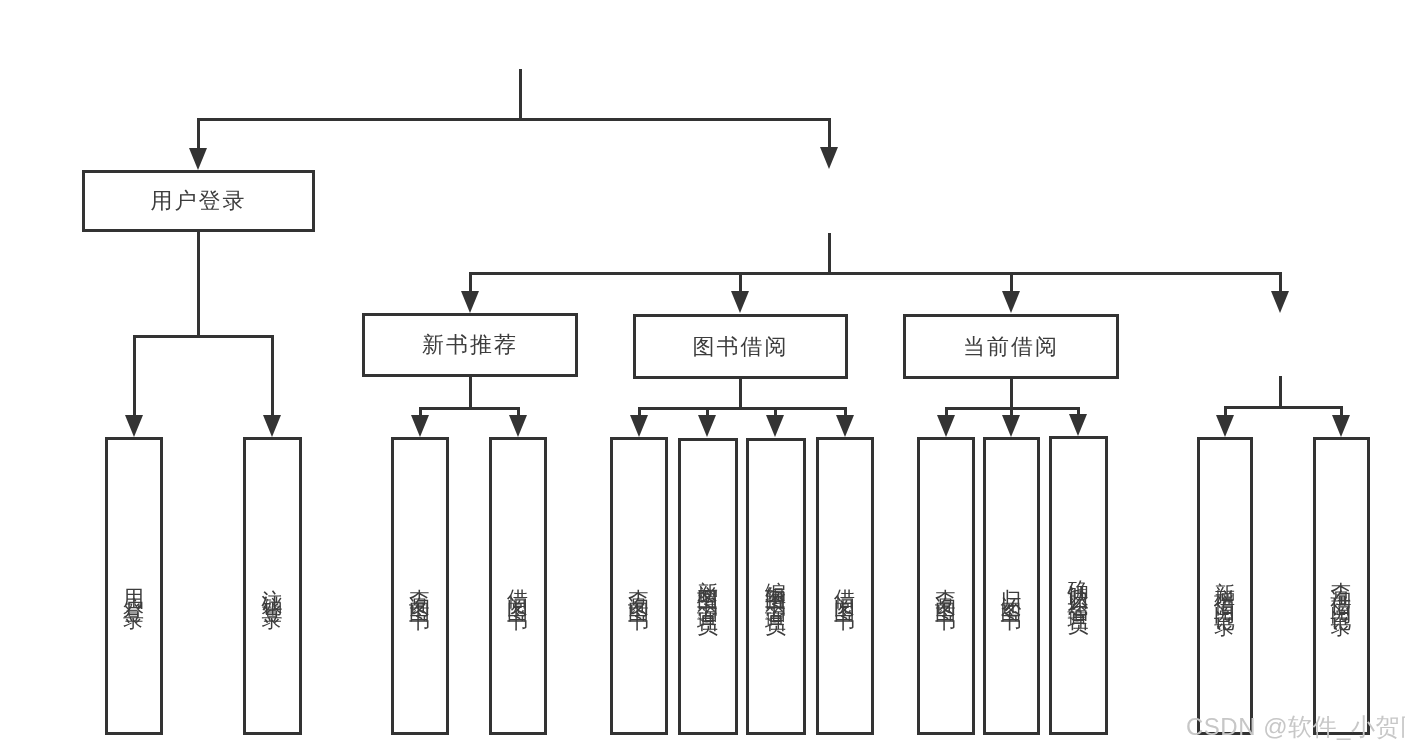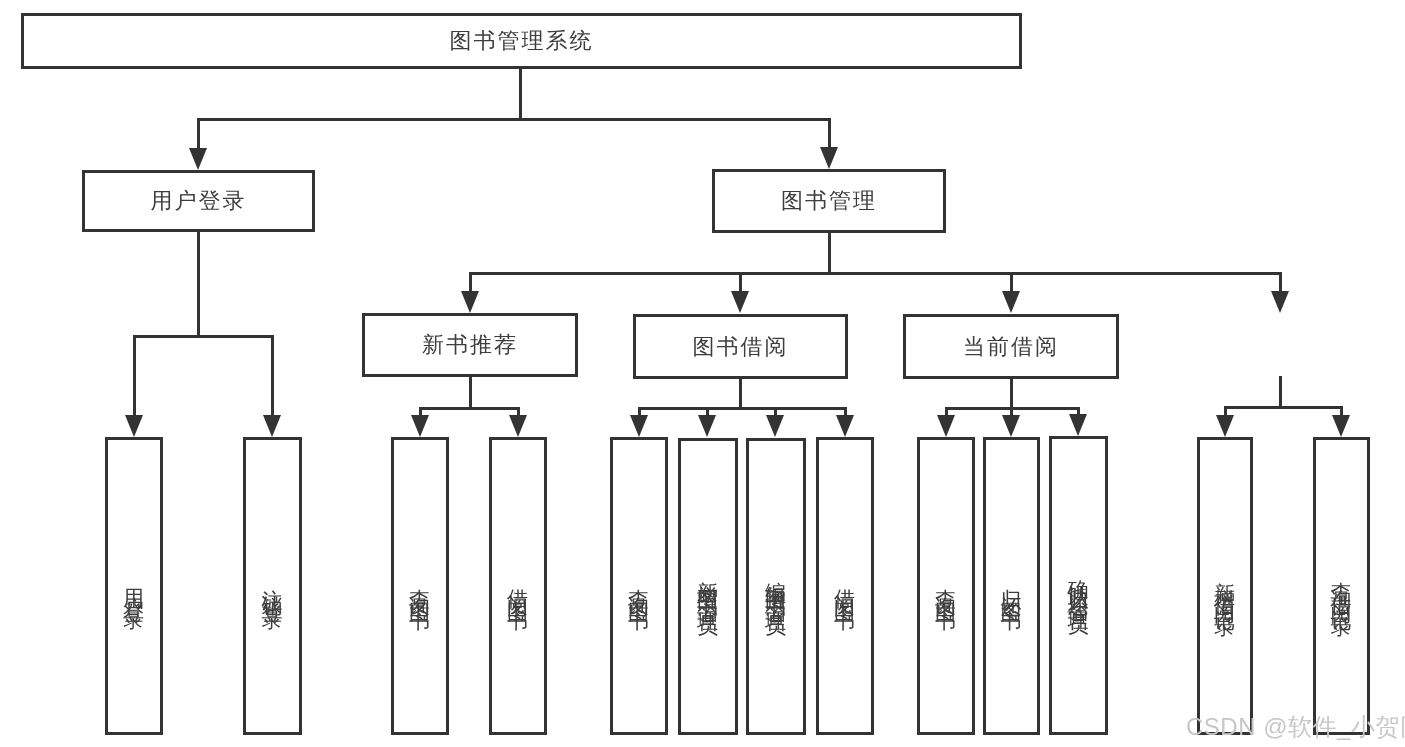--- a/index.html
+++ b/index.html
@@ -30,31 +30,25 @@
   .watermark{
     position:absolute;left:1186px;top:711px;z-index:5;
     color:#c7c7c7;font-size:24px;letter-spacing:0.5px;white-space:nowrap;
   }
 </style>
 </head>
 <body>
 
 <div class="stage">
 
-  <div class="box" style="left:21px;top:13px;width:1001px;height:56px;">
-    <span>图书管理系统</span>
-  </div>
 
   <div class="box" style="left:82px;top:170px;width:233px;height:62px;">
     <span>用户登录</span>
   </div>
 
-  <div class="box" style="left:712px;top:169px;width:234px;height:64px;">
-    <span>图书管理</span>
-  </div>
 
   <div class="box" style="left:362px;top:313px;width:216px;height:64px;">
     <span>新书推荐</span>
   </div>
 
   <div class="box" style="left:903px;top:314px;width:216px;height:65px;">
     <span>当前借阅</span>
   </div>
 
   <div class="box" style="left:633px;top:314px;width:215px;height:65px;">

